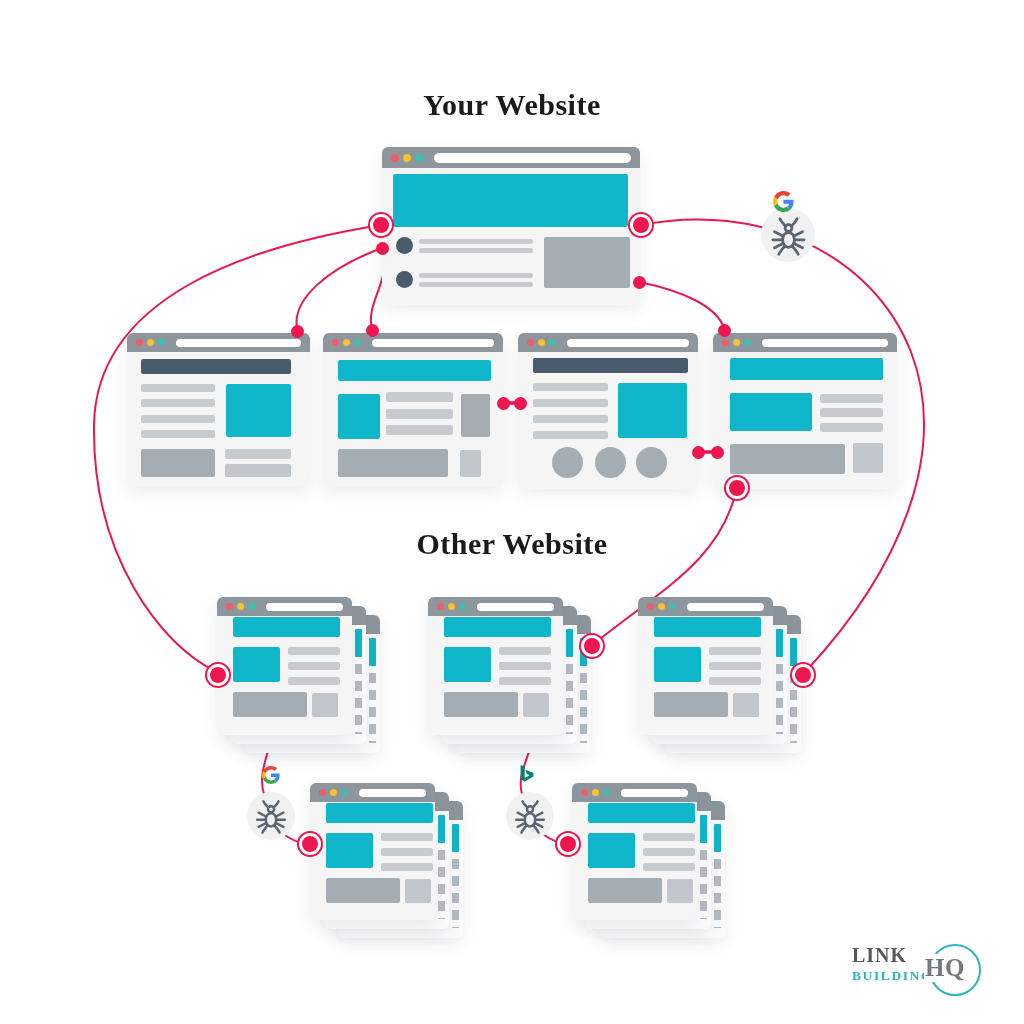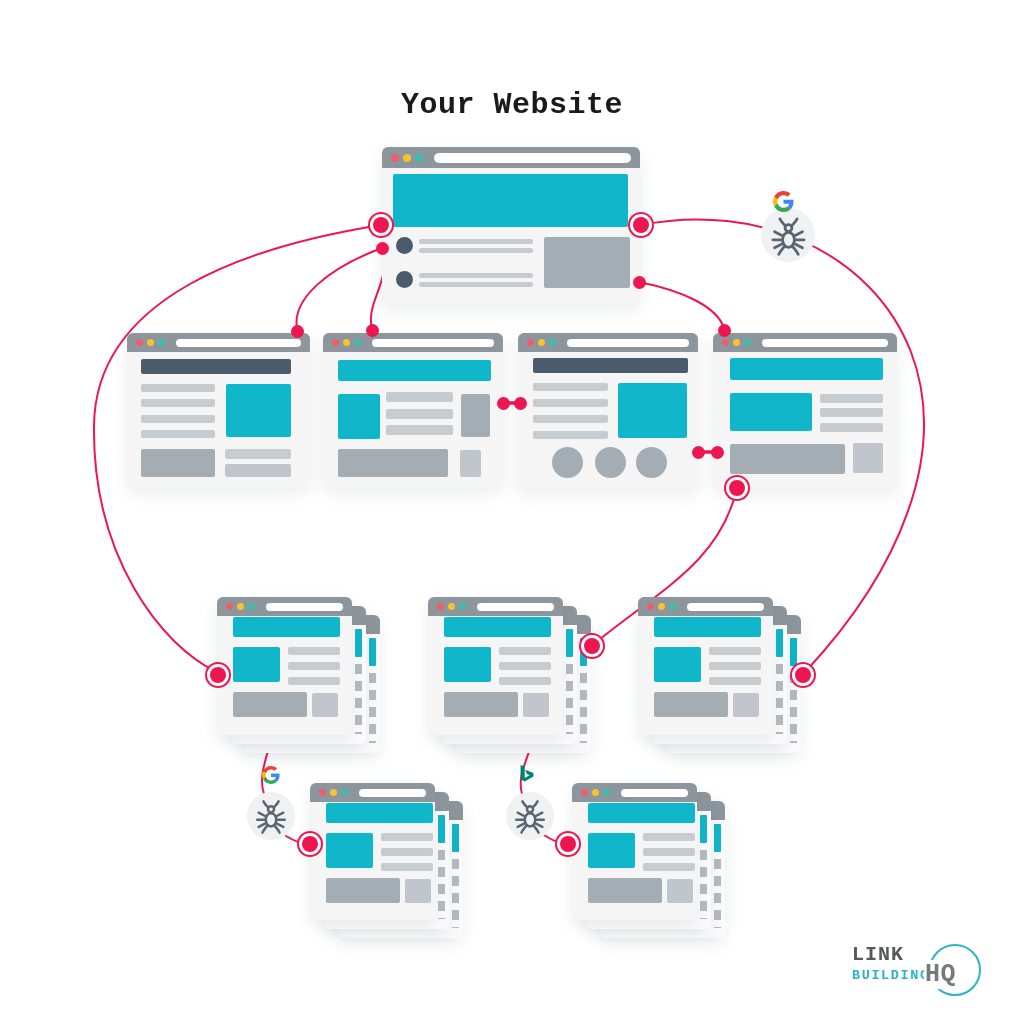--- a/index.html
+++ b/index.html
@@ -1,17 +1,17 @@
 <!DOCTYPE html>
 <html style="--teal: #10b6c9; --crimson: #ed1650; --slate: #4a5b6c; --toolbar: #8d969d; --gray_line: #c6cbd0; --gray_mid: #a5adb4; --gray_light: #c0c6cb; --gray_dash: #b4bbc1; --body: #f5f5f6; --dot_red: #ee5e6a; --dot_yellow: #f6c22d; --dot_teal: #3fbdae; --spider: #5b6670; --bing_green: #008272; --logo_teal: #2bb5c4;"><head>
 <meta charset="utf-8">
 <style>
   html,body{margin:0;padding:0;background:#fff;}
   .canvas{position:relative;width:1024px;height:1024px;background:#fff;overflow:hidden;
-          font-family:Liberation Mono, monospace;border-radius:30px;}
+          font-family:Liberation Serif, serif;border-radius:30px;}
   #connector-layer{position:absolute;left:0;top:0;width:1024px;height:1024px;z-index:1;}
   #windows-layer,#overlay-layer{position:absolute;left:0;top:0;width:0;height:0;}
   .title{position:absolute;left:0;width:1024px;margin:0;text-align:center;
          font-weight:bold;font-size:30px;color:#1a1a1a;letter-spacing:.5px;z-index:4;}
   .t1{top:88px;} .t2{top:527px;}
 
   
   .win{position:absolute;background:var(--body);border-radius:6px;z-index:2;
        box-shadow:0 6px 16px rgba(70,80,90,.10);}
   .bar{position:absolute;left:0;top:0;right:0;height:19px;background:var(--toolbar);
@@ -41,21 +41,21 @@
           display:flex;align-items:center;justify-content:center;}
   .engine-logo{position:absolute;z-index:7;}
 
   
   .logo{position:absolute;left:852px;top:941px;z-index:4;}
   .logo-text{display:flex;flex-direction:column;}
   .logo .l1{font-weight:bold;font-size:20px;line-height:28px;letter-spacing:1px;color:#57585b;}
   .logo .l2{font-weight:bold;font-size:13.5px;line-height:14px;letter-spacing:1.6px;color:var(--logo_teal);}
   .logo-badge{position:absolute;left:77px;top:3px;width:48px;height:48px;border:2px solid var(--logo_teal);
               border-radius:50%;}
-  .logo-badge span{position:absolute;left:-7px;top:14px;font-weight:bold;font-size:25px;
+  .logo-badge span{position:absolute;left:-7px;top:8px;font-weight:bold;font-size:25px;
                    color:#77797c;background:#fff;padding:0 1px;letter-spacing:.5px;}
 </style>
 </head>
 <body>
 
 <div class="canvas">
   <svg id="connector-layer" viewBox="0 0 1024 1024" xmlns="http://www.w3.org/2000/svg">
       <path d="M381,225 C250,246 96,296 94,425 C92,558 163,646 215,671" fill="none" stroke="#ed1650" stroke-width="2" stroke-linecap="round"></path>
       <path d="M641,225 C758,202 872,252 911,352 C949,452 900,570 806,671" fill="none" stroke="#ed1650" stroke-width="2" stroke-linecap="round"></path>
       <path d="M382,248 C328,268 292,299 297,328" fill="none" stroke="#ed1650" stroke-width="2" stroke-linecap="round"></path>
@@ -64,20 +64,21 @@
       <path d="M503,403 L520,403" fill="none" stroke="#ed1650" stroke-width="3.5" stroke-linecap="round"></path>
       <path d="M698,452 L717,452" fill="none" stroke="#ed1650" stroke-width="3.5" stroke-linecap="round"></path>
       <path d="M737,488 C720,562 660,590 595,643" fill="none" stroke="#ed1650" stroke-width="2" stroke-linecap="round"></path>
       <path d="M272,736 C267,757 258,776 264,794" fill="none" stroke="#ed1650" stroke-width="2" stroke-linecap="round"></path>
       <path d="M286,836 C296,842 303,844 308,844" fill="none" stroke="#ed1650" stroke-width="2" stroke-linecap="round"></path>
       <path d="M533,740 C527,760 517,777 522,794" fill="none" stroke="#ed1650" stroke-width="2" stroke-linecap="round"></path>
       <path d="M544,835 C553,841 559,843 566,844" fill="none" stroke="#ed1650" stroke-width="2" stroke-linecap="round"></path>
     </svg>
 
   <h1 class="title t1">Your Website</h1>
+  <h1 class="title t2">Other Website</h1>
 
   <div id="windows-layer">
       <div class="win main" style="left: 382px; top: 147px; width: 258px; height: 158px;">
         <div class="bar">
           <span class="dot r"></span>
           <span class="dot y"></span>
           <span class="dot t"></span>
           <div class="pill"></div>
         </div>
         <div class="blk c-teal" style="left: 11px; top: 27px; width: 235px; height: 53px;"></div>

